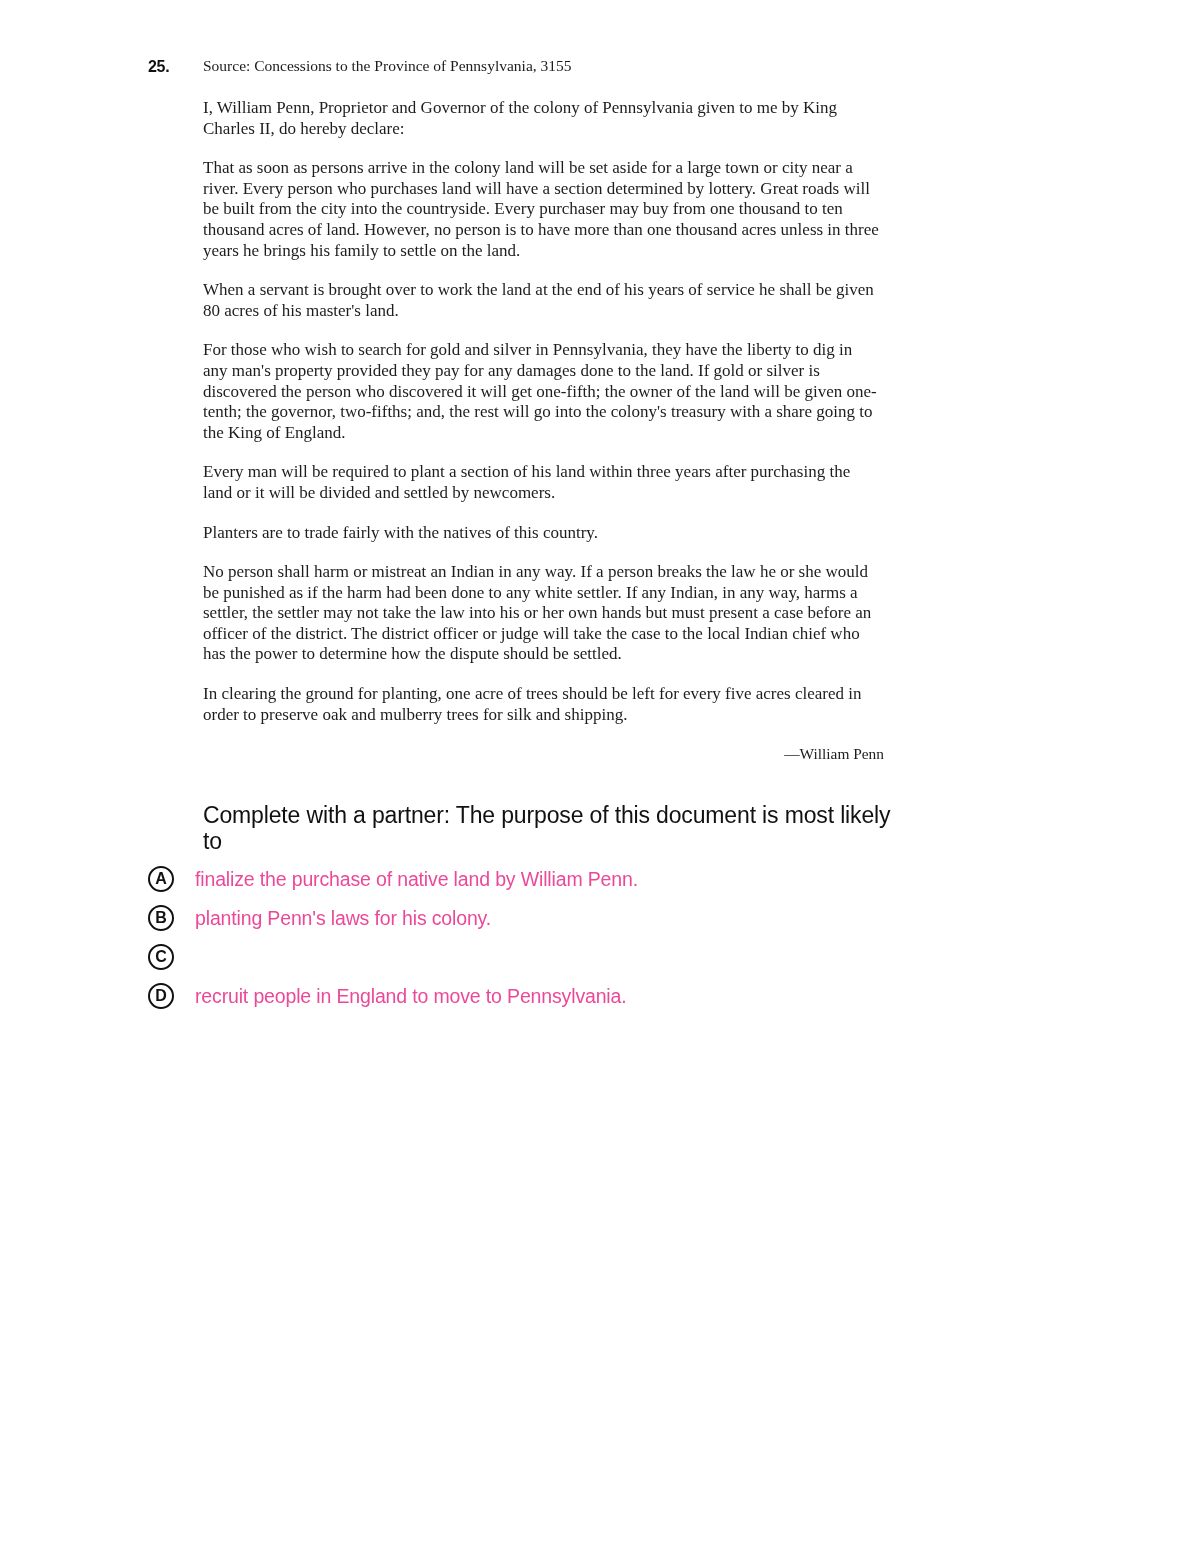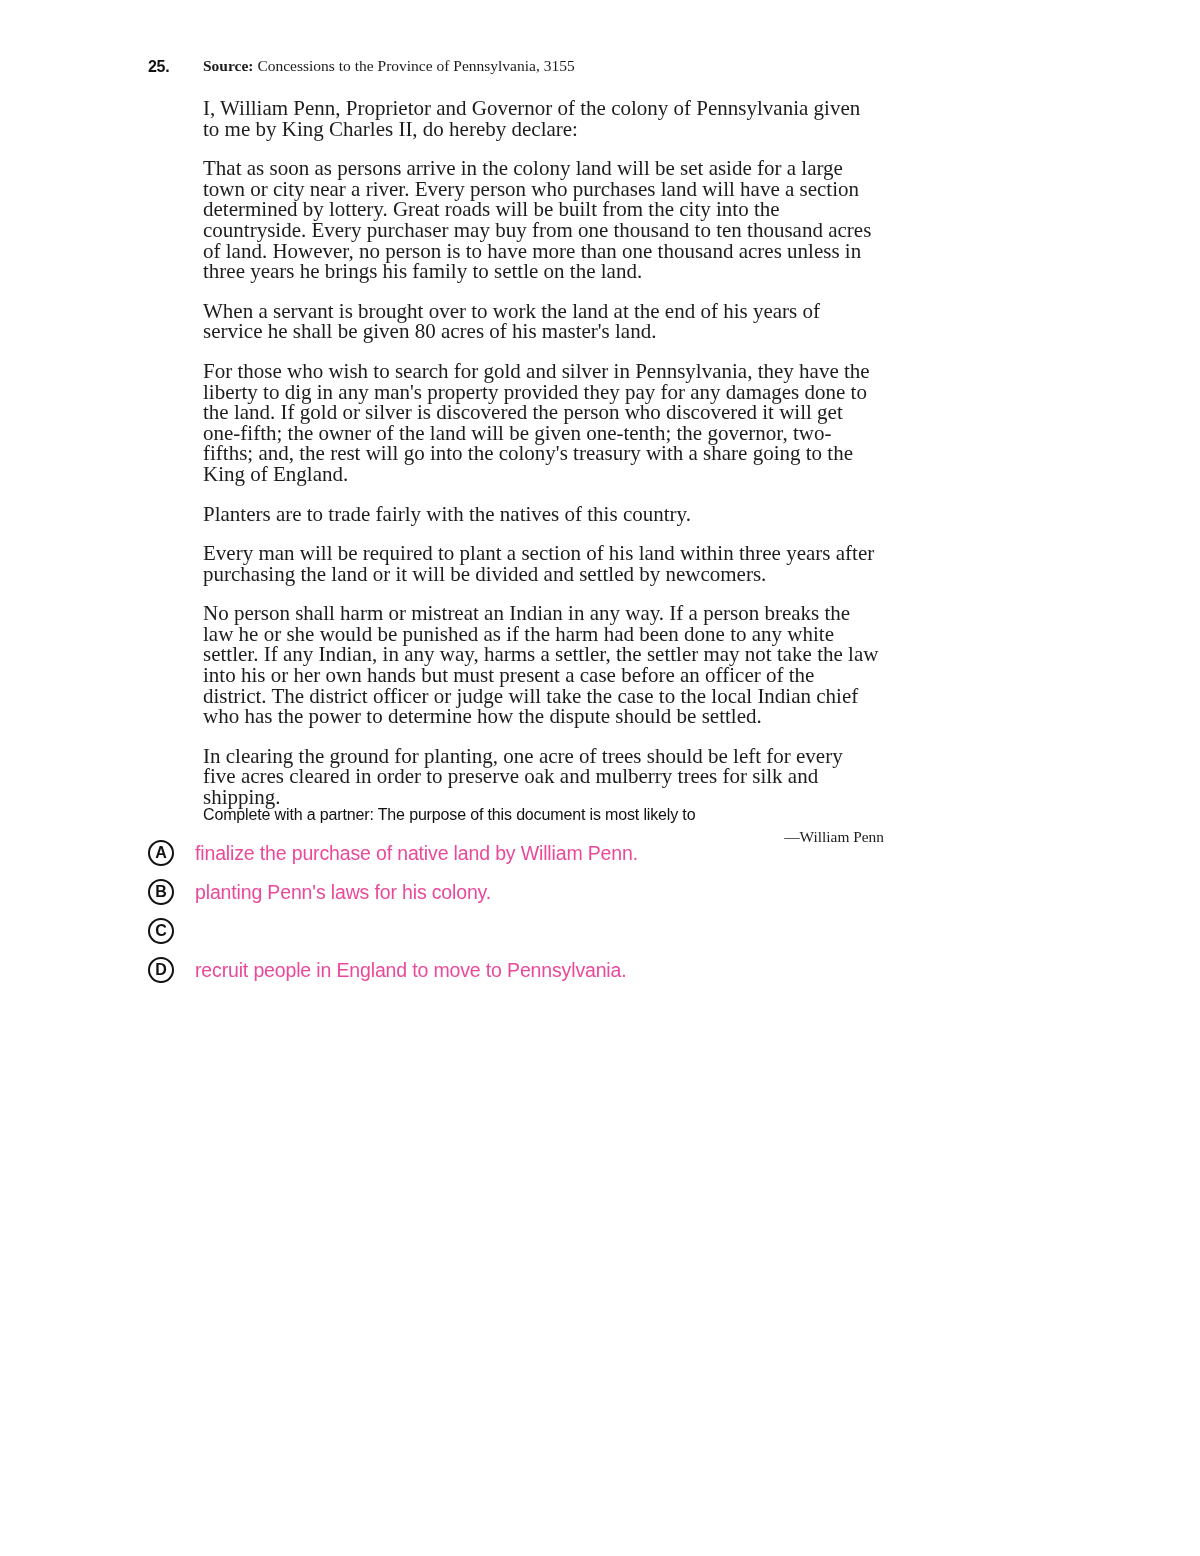--- a/index.html
+++ b/index.html
@@ -45,26 +45,26 @@
 
   .source-line {
     font-family: "Liberation Serif", serif;
     font-size: 15.5px;
     line-height: 20px;
     color: #1c1c1c;
     margin: 0 0 22px 0;
     white-space: nowrap;
   }
   .source-label {
-    font-weight: bold;
+    font-weight: normal;
   }
 
   .para {
     font-family: "Liberation Serif", serif;
-    font-size: 21px;
+    font-size: 17px;
     line-height: 20.6px;
     color: #1d1d1d;
     margin: 0 4px 19px 0;
     text-align: left;
   }
   .para:last-child { margin-bottom: 0; }
 
   .attribution {
     font-family: "Liberation Serif", serif;
     font-size: 15.4px;
@@ -78,21 +78,21 @@
   .question-block {
     position: absolute;
     left: 148px;
     top: 802px;
     width: 760px;
     font-family: "Liberation Sans", sans-serif;
   }
 
   .stem {
     margin: 0 0 12px 55px;
-    font-size: 16px;
+    font-size: 23px;
     line-height: 26px;
     color: #111111;
     letter-spacing: -0.15px;
   }
 
   .option {
     display: flex;
     align-items: center;
     margin-bottom: 13px;
   }
@@ -134,22 +134,22 @@
 
     <p class="source-line">
       <span class="source-label">Source:</span>
       <span>Concessions to the Province of Pennsylvania, 3155</span>
     </p>
 
     <p class="para">I, William Penn, Proprietor and Governor of the colony of Pennsylvania given to me by King Charles II, do hereby declare:</p>
     <p class="para">That as soon as persons arrive in the colony land will be set aside for a large town or city near a river. Every person who purchases land will have a section determined by lottery. Great roads will be built from the city into the countryside. Every purchaser may buy from one thousand to ten thousand acres of land. However, no person is to have more than one thousand acres unless in three years he brings his family to settle on the land.</p>
     <p class="para">When a servant is brought over to work the land at the end of his years of service he shall be given 80 acres of his master's land.</p>
     <p class="para">For those who wish to search for gold and silver in Pennsylvania, they have the liberty to dig in any man's property provided they pay for any damages done to the land. If gold or silver is discovered the person who discovered it will get one-fifth; the owner of the land will be given one-tenth; the governor, two-fifths; and, the rest will go into the colony's treasury with a share going to the King of England.</p>
+    <p class="para">Every man will be required to plant a section of his land within three years after purchasing the land or it will be divided and settled by newcomers.</p>
     <p class="para">Planters are to trade fairly with the natives of this country.</p>
-    <p class="para">Every man will be required to plant a section of his land within three years after purchasing the land or it will be divided and settled by newcomers.</p>
     <p class="para">No person shall harm or mistreat an Indian in any way. If a person breaks the law he or she would be punished as if the harm had been done to any white settler. If any Indian, in any way, harms a settler, the settler may not take the law into his or her own hands but must present a case before an officer of the district. The district officer or judge will take the case to the local Indian chief who has the power to determine how the dispute should be settled.</p>
     <p class="para">In clearing the ground for planting, one acre of trees should be left for every five acres cleared in order to preserve oak and mulberry trees for silk and shipping.</p>
 
     <p class="attribution">—William Penn</p>
   </div>
 
   <div class="question-block">
 
     <p class="stem">Complete with a partner: The purpose of this document is most likely to</p>
 

